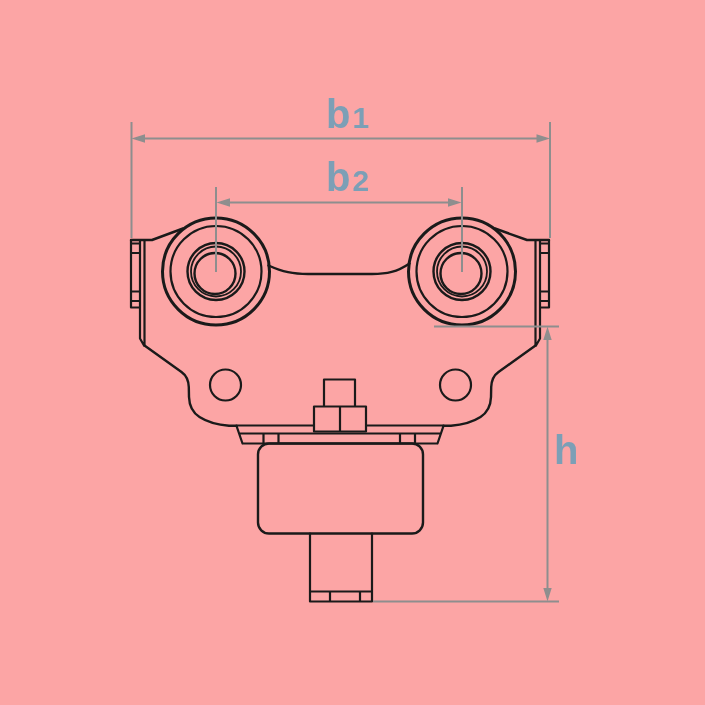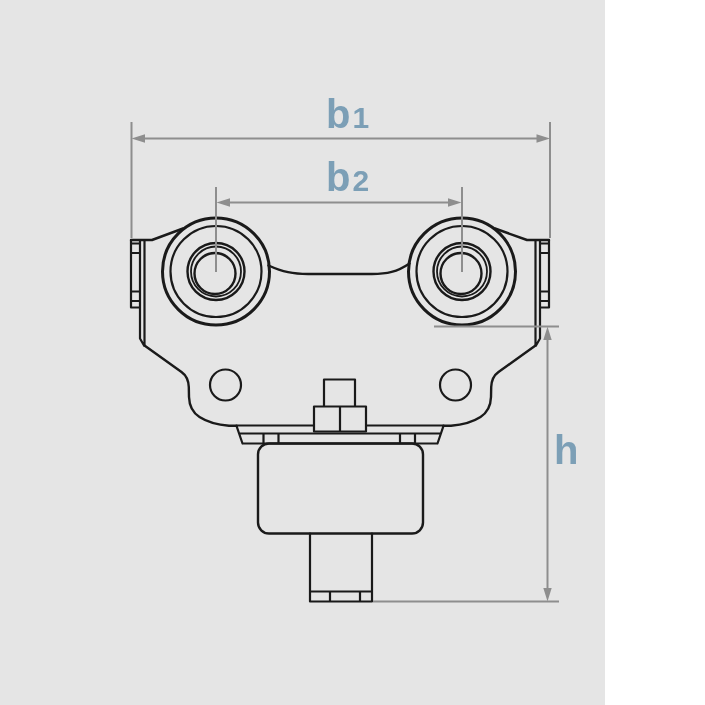--- a/index.html
+++ b/index.html
@@ -2,23 +2,23 @@
 <html><head>
 <meta charset="utf-8">
 <style>
   html, body {
     margin: 0;
     padding: 0;
     background: #ffffff;
   }
   .stage {
     position: relative;
-    width: 605px;
+    width: 705px;
     height: 705px;
-    background: #e5e5e5;
+    background: #fca5a5;
     overflow: hidden;
     font-family: "Liberation Sans", sans-serif;
   }
   svg { display: block; }
   .dim-label {
     font-family: "Liberation Sans", sans-serif;
     font-weight: bold;
     font-size: 40px;
   }
   .dim-label .sub {

